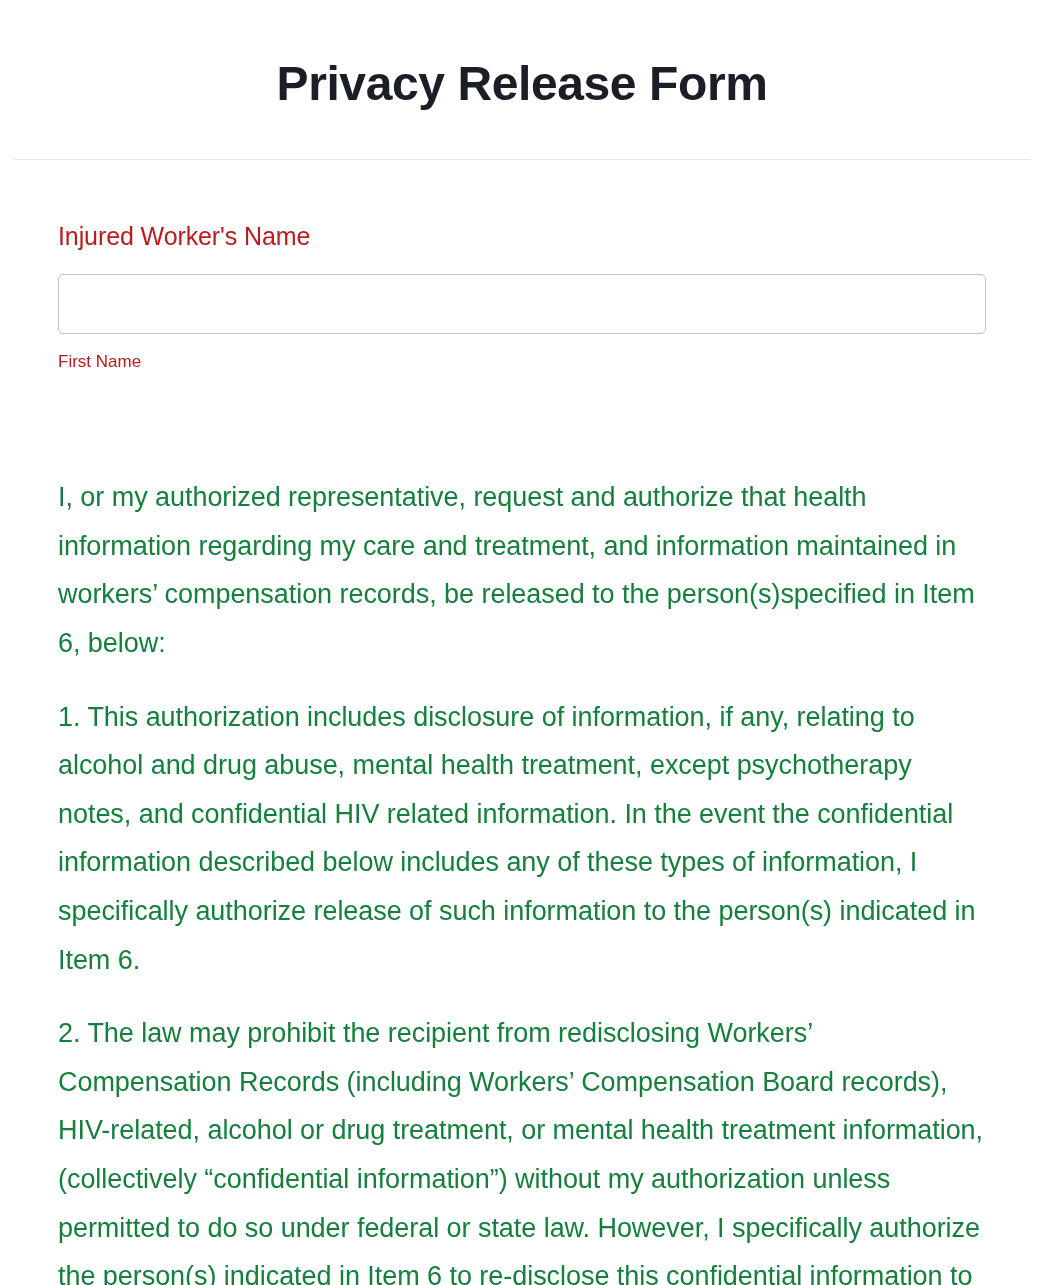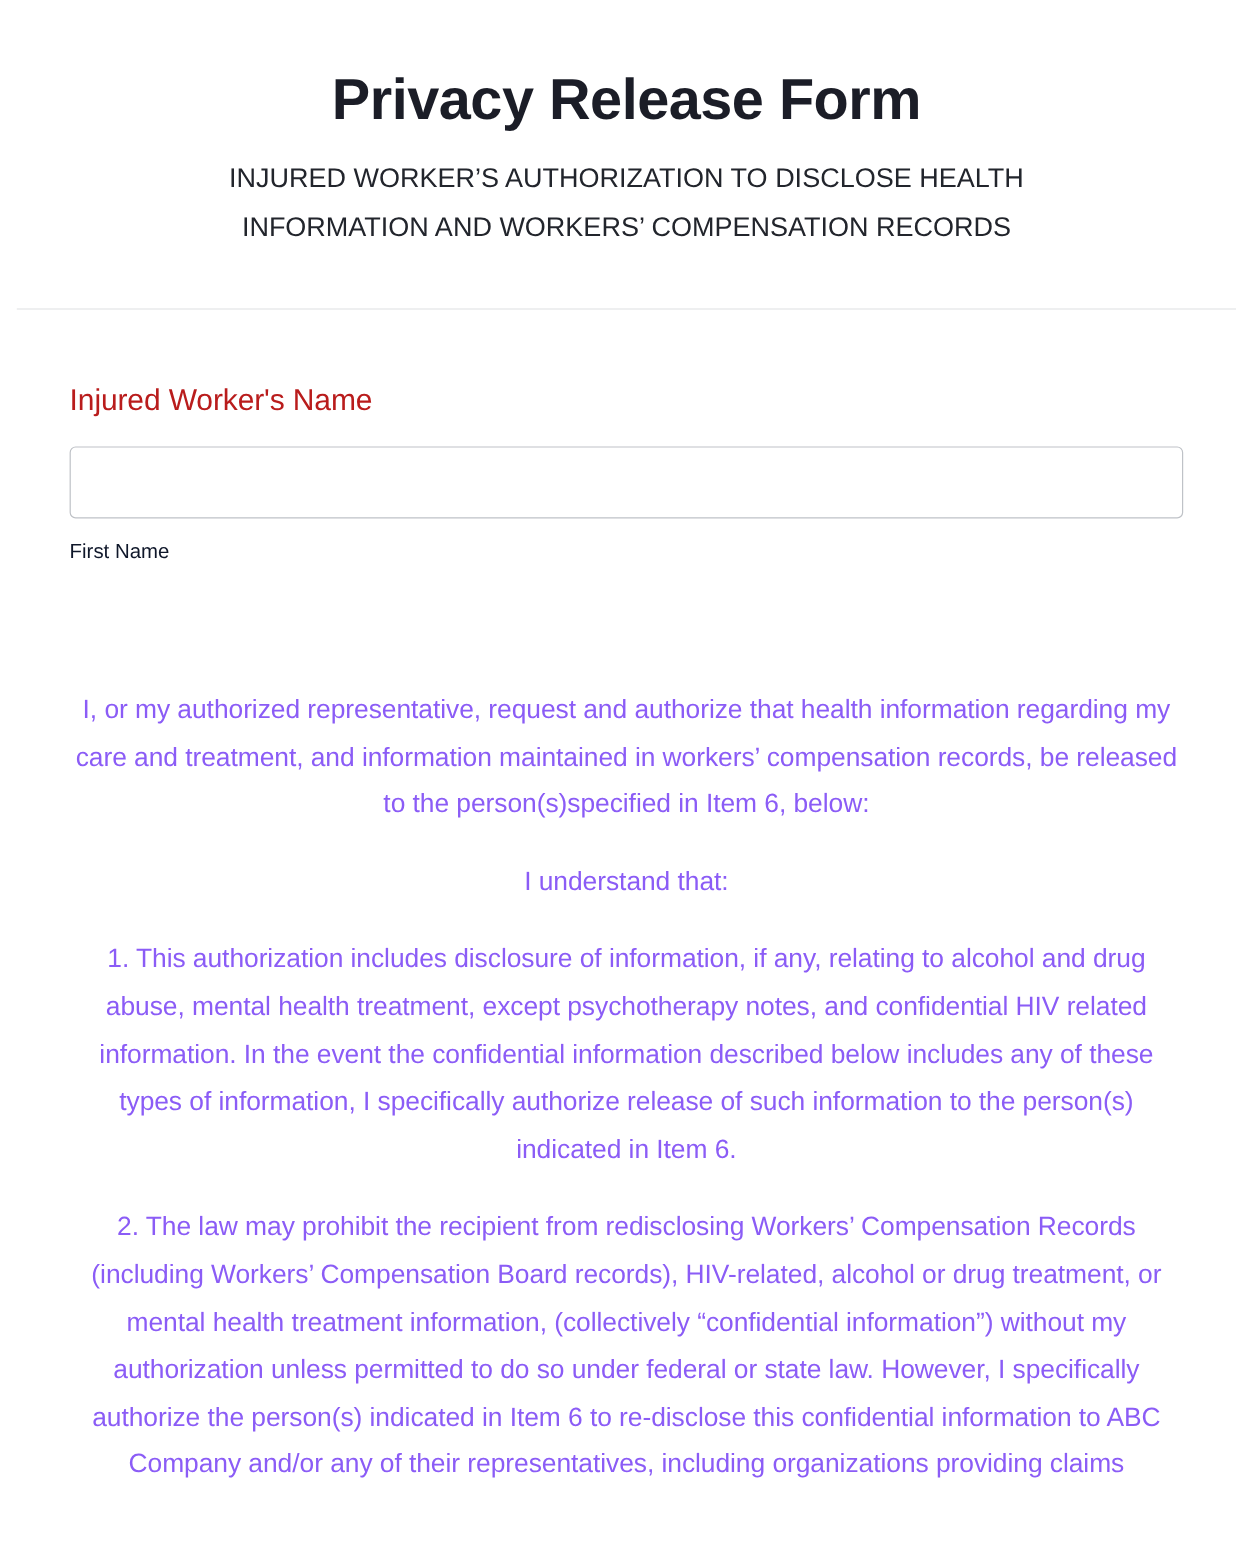--- a/index.html
+++ b/index.html
@@ -97,48 +97,46 @@
     background: #ffffff;
     border: 1px solid #bfc2c7;
     border-radius: 5px;
     outline: none;
   }
 
   .sub-label {
     display: block;
     margin-top: 17px;
     font-size: 17px;
-    color: #0f172a;
+    color: #b91c1c;
     line-height: 1.3;
   }
 
   
   .body-copy {
     margin-top: 100px;
   }
   .body-copy p {
-    font-size: 22px;
+    font-size: 27px;
     line-height: 1.80;
-    color: #8b5cf6;
+    color: #15803d;
     margin: 0 0 25px 0;
     letter-spacing: -0.05px;
-    text-align: center;
   }
   .body-copy p:last-child {
     margin-bottom: 0;
   }
 </style>
 </head>
 <body>
 
 <div class="form-page">
 
   <div class="form-header">
     <h1 class="form-title">Privacy Release Form</h1>
-    <p class="form-subtitle">INJURED WORKER’S AUTHORIZATION TO DISCLOSE HEALTH INFORMATION AND WORKERS’ COMPENSATION RECORDS</p>
   </div>
 
   <div class="header-divider"></div>
 
   <div class="form-body">
 
     <div class="field-group">
       <div class="field-label">Injured Worker's Name</div>
 
       <div class="name-row">
@@ -147,19 +145,18 @@
           <input class="text-input" type="text" placeholder="" style="">
           <span class="sub-label">First Name</span>
         </div>
 
 
       </div>
     </div>
 
     <div class="body-copy">
       <p>I, or my authorized representative, request and authorize that health information regarding my care and treatment, and information maintained in workers’ compensation records, be released to the person(s)specified in Item 6, below:</p>
-      <p>I understand that:</p>
       <p>1. This authorization includes disclosure of information, if any, relating to alcohol and drug abuse, mental health treatment, except psychotherapy notes, and confidential HIV related information. In the event the confidential information described below includes any of these types of information, I specifically authorize release of such information to the person(s) indicated in Item 6.</p>
       <p>2. The law may prohibit the recipient from redisclosing Workers’ Compensation Records (including Workers’ Compensation Board records), HIV-related, alcohol or drug treatment, or mental health treatment information, (collectively “confidential information”) without my authorization unless permitted to do so under federal or state law. However, I specifically authorize the person(s) indicated in Item 6 to re-disclose this confidential information to ABC Company and/or any of their representatives, including organizations providing claims</p>
     </div>
 
   </div>
 </div>
 
 </body></html>

